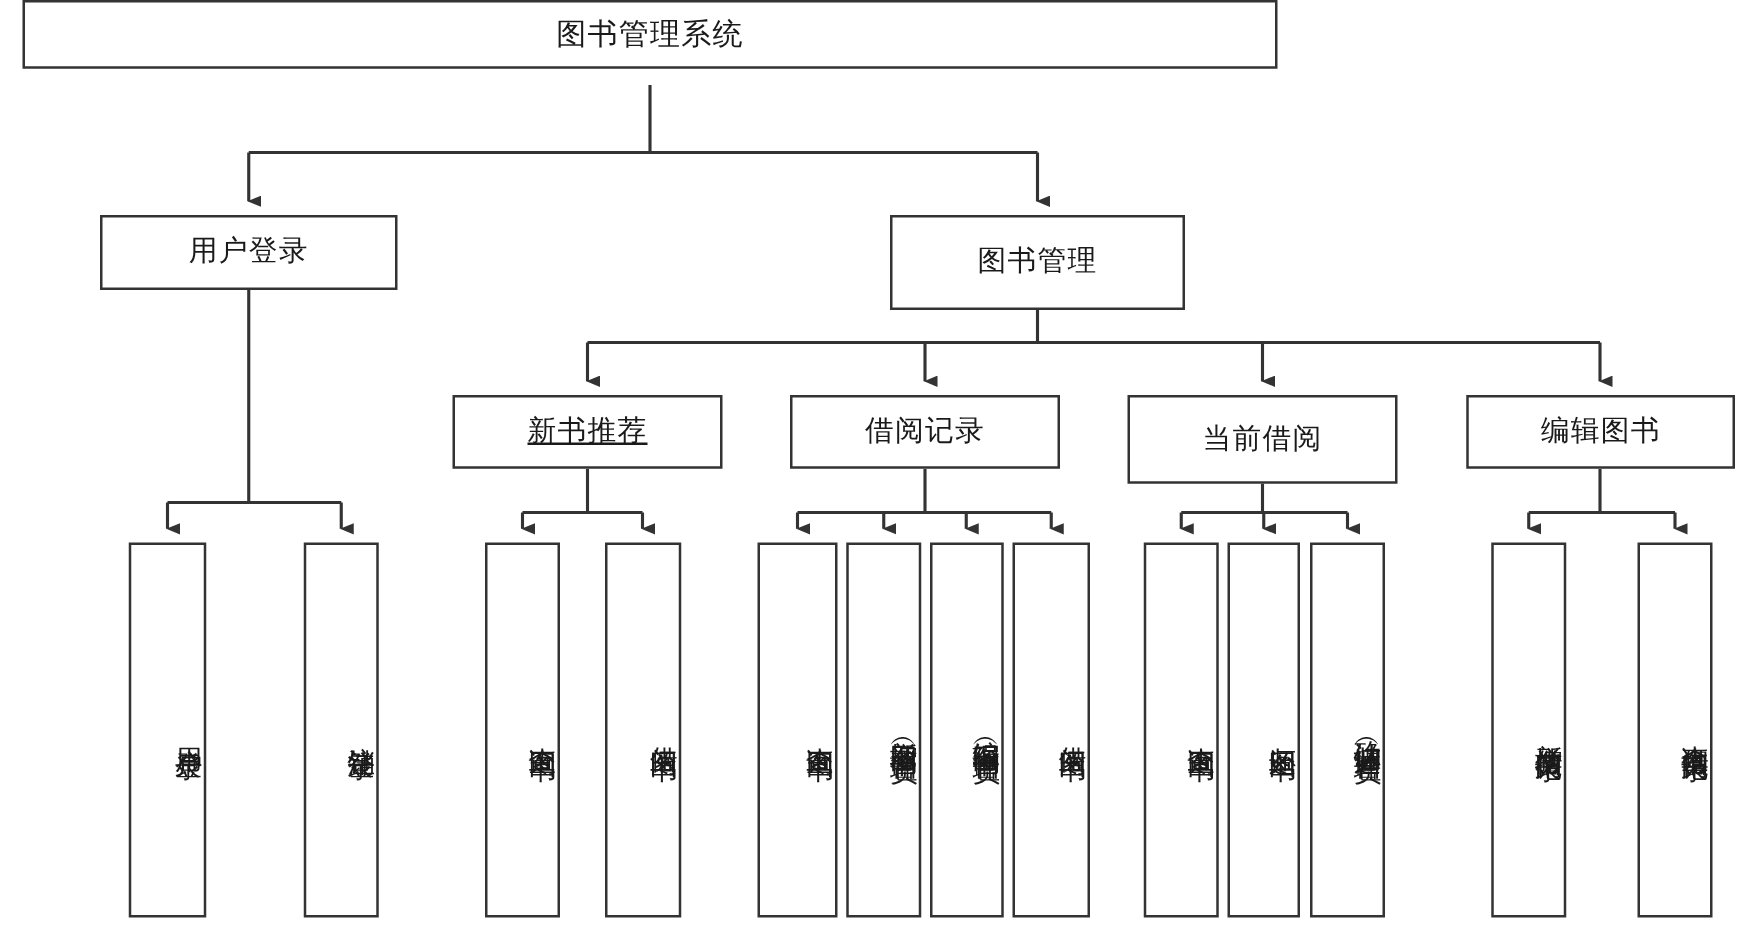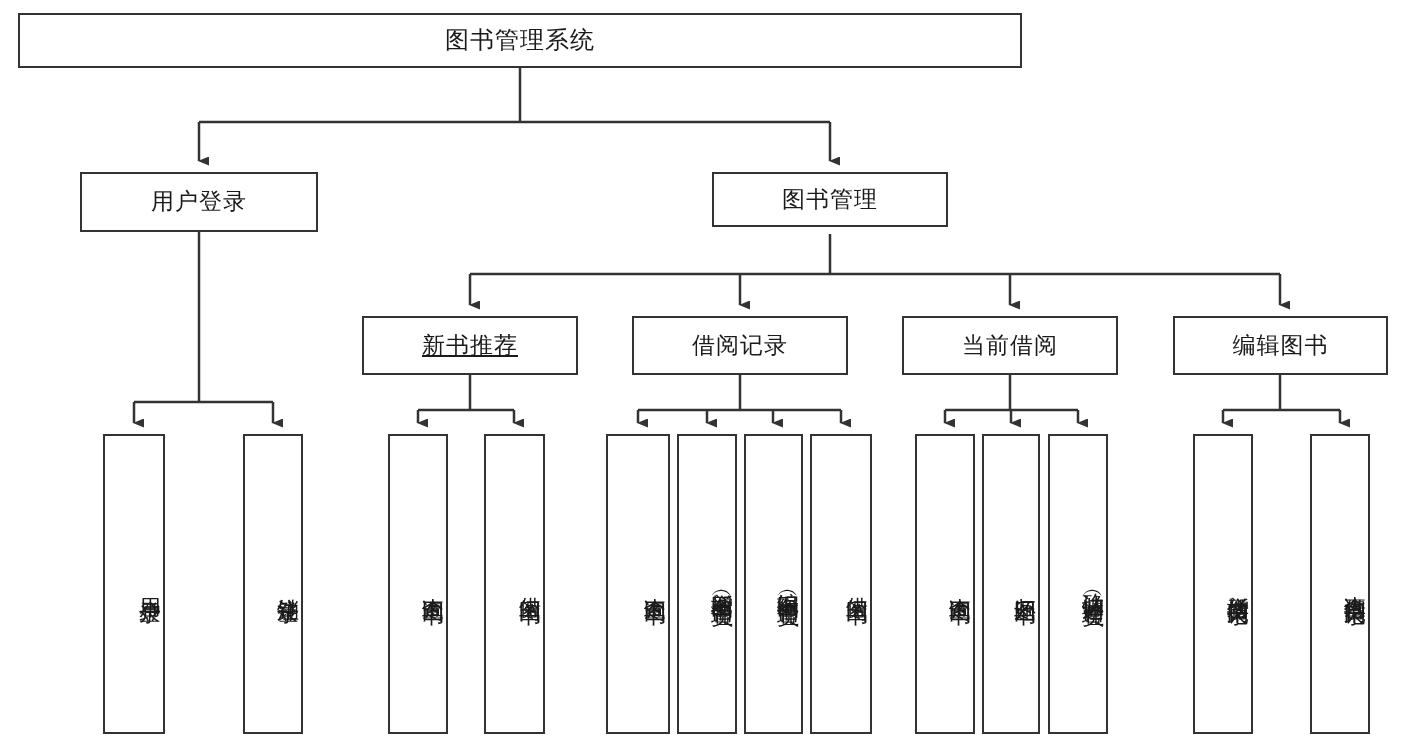--- a/index.html
+++ b/index.html
@@ -113,36 +113,36 @@
         <line x1="1011" y1="410" x2="1011" y2="423" marker-end="url(#arrowhead)"></line>
         <line x1="1078" y1="410" x2="1078" y2="423" marker-end="url(#arrowhead)"></line>
         <line x1="1280" y1="375" x2="1280" y2="410"></line>
         <line x1="1223" y1="410" x2="1340" y2="410"></line>
         <line x1="1223" y1="410" x2="1223" y2="423" marker-end="url(#arrowhead)"></line>
         <line x1="1340" y1="410" x2="1340" y2="423" marker-end="url(#arrowhead)"></line>
       </g>
   </svg>
 
   <div id="node-layer">
-      <div class="node horizontal root" style="left: 18px; top: 13px; width: 1004px; height: 55px;">
+      <div class="node horizontal root" style="left: 18px; top: 0; width: 1004px; height: 55px;">
         <span>图书管理系统</span>
       </div>
       <div class="node horizontal" style="left: 80px; top: 172px; width: 238px; height: 60px;">
         <span>用户登录</span>
       </div>
-      <div class="node horizontal" style="left: 712px; top: 172px; width: 236px; height: 55px;">
+      <div class="node horizontal" style="left: 712px; top: 172px; width: 236px; height: 76px;">
         <span>图书管理</span>
       </div>
       <div class="node horizontal" style="left: 362px; top: 316px; width: 216px; height: 59px; text-decoration: underline;">
         <span>新书推荐</span>
       </div>
       <div class="node horizontal" style="left: 632px; top: 316px; width: 216px; height: 59px;">
         <span>借阅记录</span>
       </div>
-      <div class="node horizontal" style="left: 902px; top: 316px; width: 216px; height: 59px;">
+      <div class="node horizontal" style="left: 902px; top: 316px; width: 216px; height: 71px;">
         <span>当前借阅</span>
       </div>
       <div class="node horizontal" style="left: 1173px; top: 316px; width: 215px; height: 59px;">
         <span>编辑图书</span>
       </div>
       <div class="node vertical" style="left: 103px; top: 434px; width: 62px; height: 300px;">
         <span class="vtext">用户登录</span>
       </div>
       <div class="node vertical" style="left: 243px; top: 434px; width: 60px; height: 300px;">
         <span class="vtext">注销登录</span>

